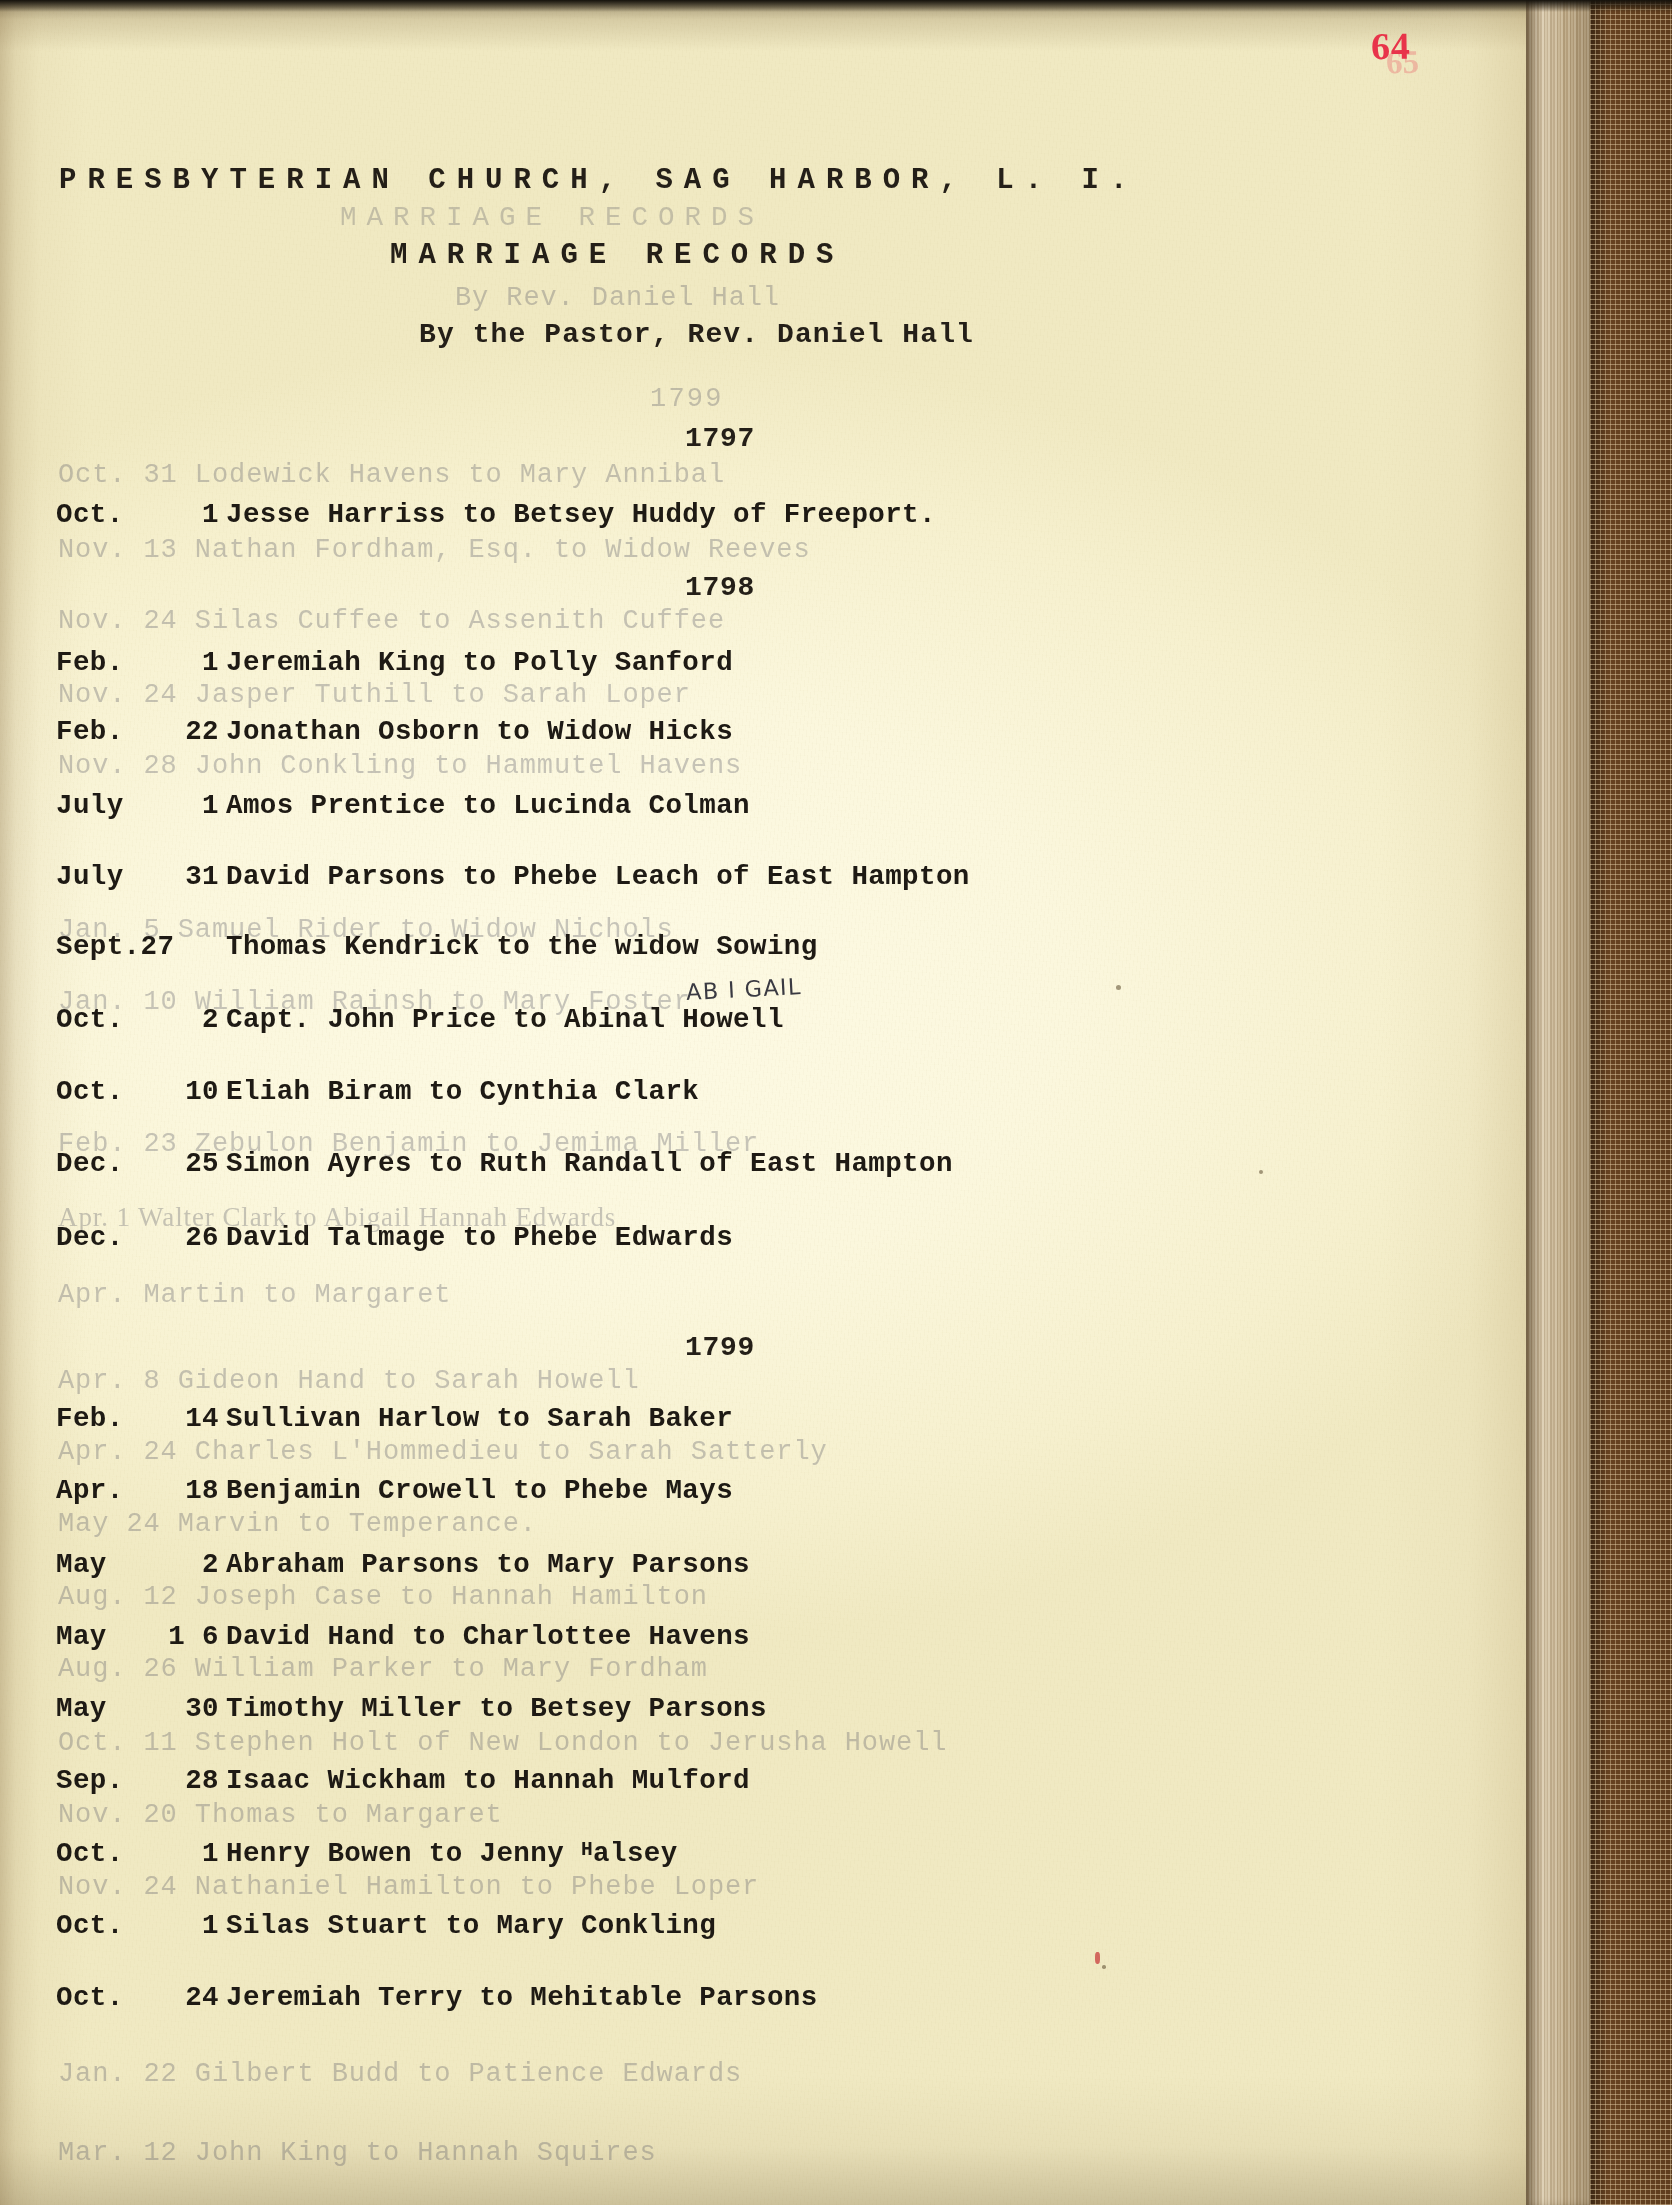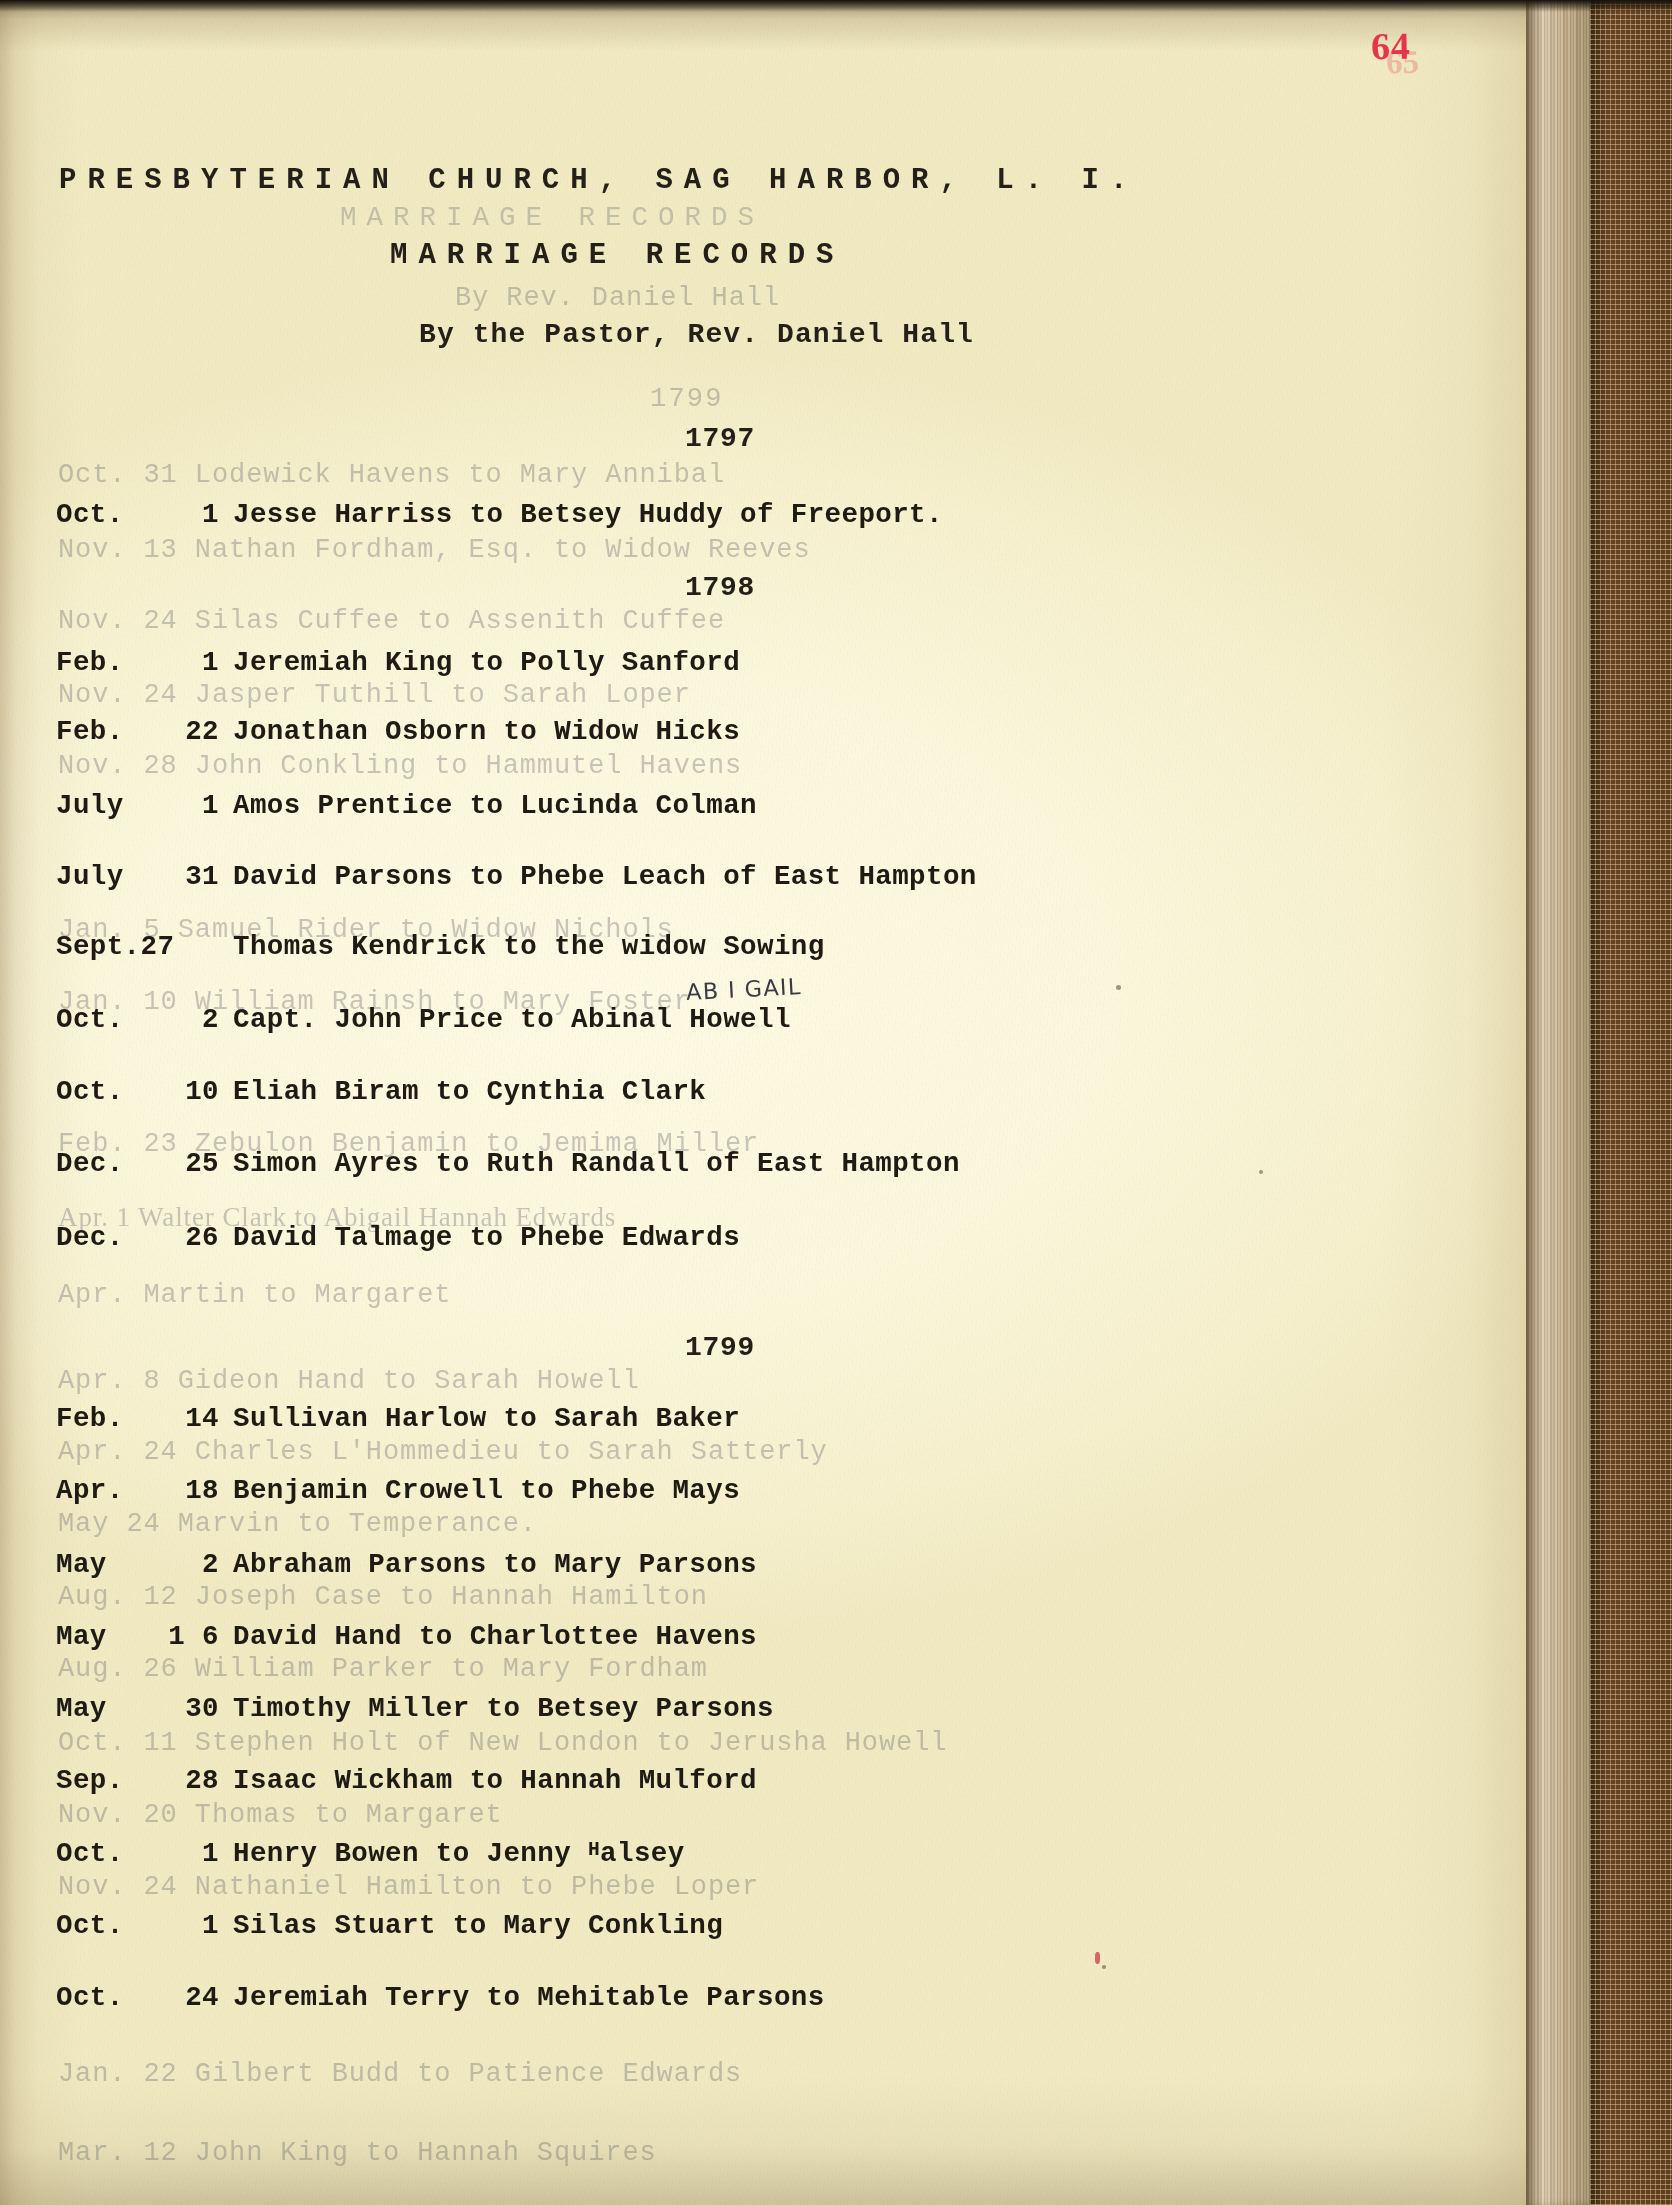--- a/index.html
+++ b/index.html
@@ -209,21 +209,21 @@
     display: inline-block;
     width: 107px;
   }
   .rec .day {
     display: inline-block;
     width: 56px;
     text-align: right;
   }
   .rec .txt {
     display: inline-block;
-    margin-left: 14px;
+    margin-left: 7px;
   }
   .rec .sup {
     font-size: 19.5px;
     vertical-align: 5.8px;
   }
 
   
   .handnote {
     position: absolute;
     font-family: "DejaVu Sans", sans-serif;

